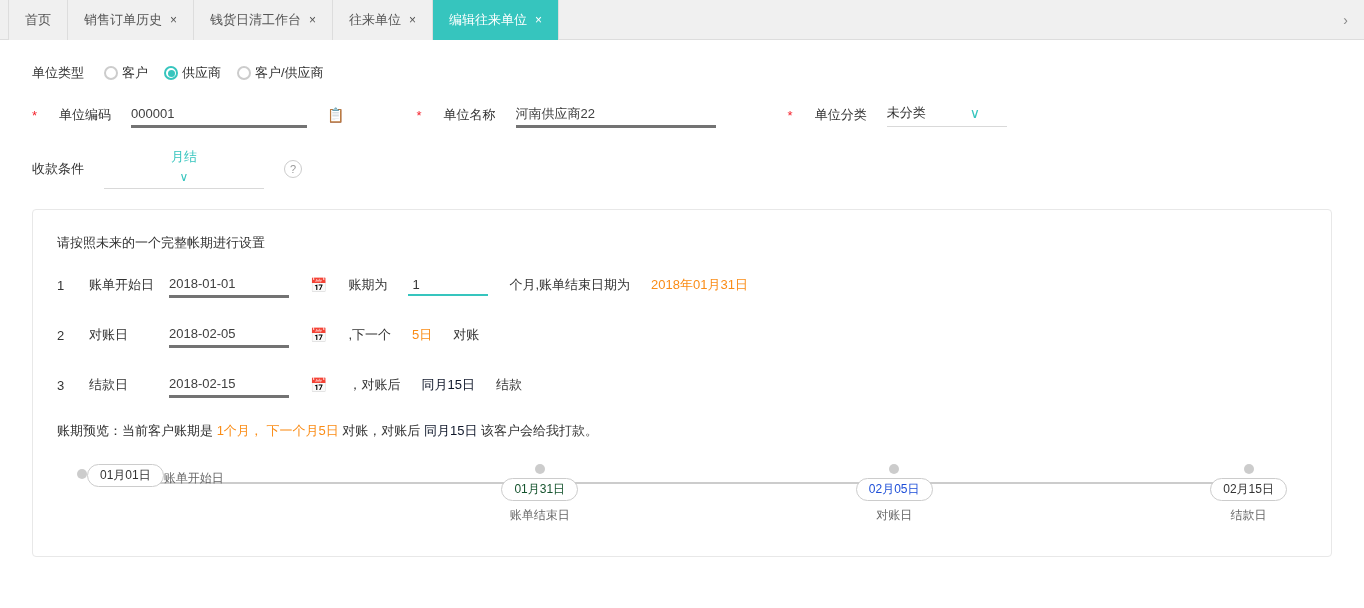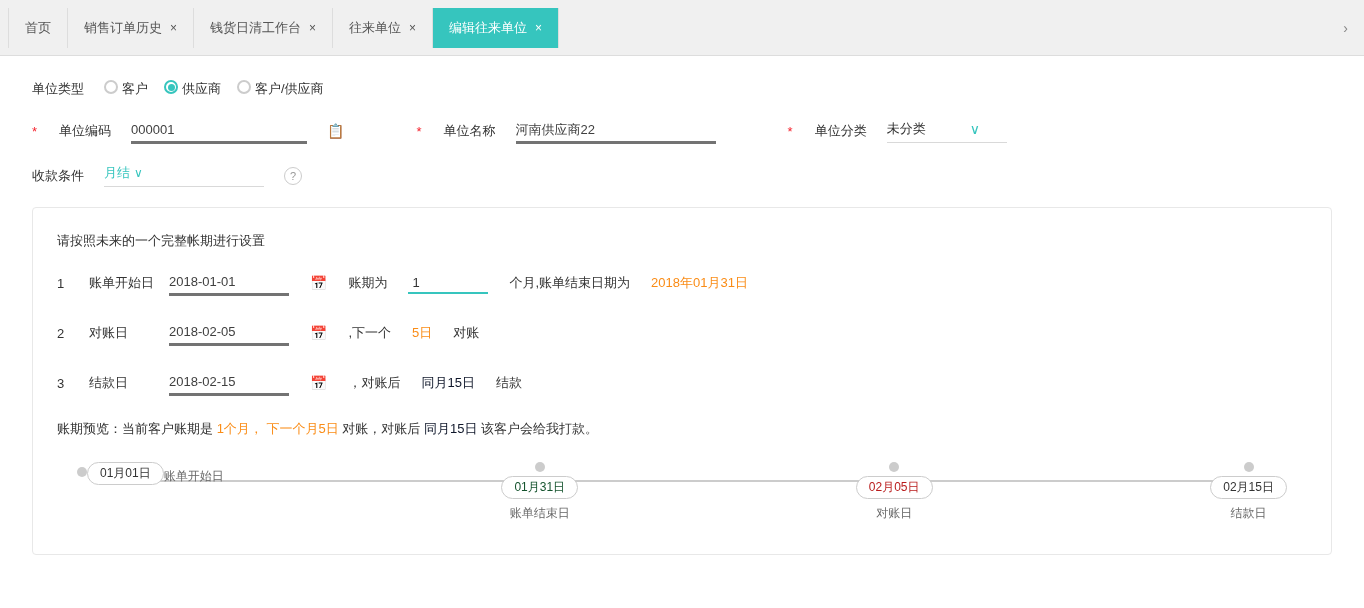--- a/index.html
+++ b/index.html
@@ -4,21 +4,21 @@
   <style>
     * { box-sizing: border-box; margin: 0; padding: 0; }
     body { font-family: 'Microsoft YaHei', '微软雅黑', sans-serif; font-size: 13px; color: #333; background: #f5f5f5; }
 
     
     .tab-bar {
       display: flex;
       align-items: center;
       background: #f0f0f0;
       border-bottom: 1px solid #ddd;
-      height: 56px;
+      height: 40px;
       padding: 0 8px;
     }
     .tab {
       display: flex;
       align-items: center;
       padding: 0 16px;
       height: 40px;
       cursor: pointer;
       font-size: 13px;
       color: #555;
@@ -57,21 +57,21 @@
     .form-group {
       display: flex;
       align-items: center;
       gap: 20px;
     }
     .form-label { color: #333; font-size: 13px; }
     .required-star { color: #f5222d; margin-right: 2px; }
 
     
     .radio-group { display: flex; align-items: center; gap: 16px; }
-    .radio-item { display: flex; gap: 4px; cursor: pointer; }
+    .radio-item { display: flex; align-items: center; gap: 4px; cursor: pointer; }
     .radio-circle {
       width: 14px; height: 14px; border-radius: 50%; border: 2px solid #ccc;
       display: flex; align-items: center; justify-content: center;
     }
     .radio-circle.checked { border-color: #36c5be; }
     .radio-circle.checked::after {
       content: ''; width: 7px; height: 7px; border-radius: 50%; background: #36c5be;
     }
 
     
@@ -195,21 +195,21 @@
       <div class="dropdown-container" style="min-width: 120px;">
         <span>未分类</span>
         <span class="dropdown-arrow-right" style="margin-left: 40px;">∨</span>
       </div>
     </div>
   </div>
 
   <div class="form-row">
     <div class="form-group">
       <span class="form-label">收款条件</span>
-      <div class="dropdown-container" style="min-width: 160px;">
+      <div class="dropdown-container" style="min-width: 160px; flex-direction: column;">
         <span class="dropdown-value">月结</span>
         <span class="dropdown-arrow">∨</span>
       </div>
       <div class="help-icon">?</div>
     </div>
   </div>
 
   <div class="box-section">
     <div class="box-title">请按照未来的一个完整帐期进行设置</div>
 
@@ -272,21 +272,21 @@
         </div>
 
         <div style="display: flex; flex-direction: column; align-items: center;">
           <div style="width: 10px; height: 10px; border-radius: 50%; background: #ccc; margin-bottom: 4px;"></div>
           <div style="border: 1px solid #ccc; border-radius: 20px; padding: 2px 12px; font-size: 12px; color: #14532d; background: #fff; white-space: nowrap;">01月31日</div>
           <div style="font-size: 12px; color: #666; margin-top: 6px;">账单结束日</div>
         </div>
 
         <div style="display: flex; flex-direction: column; align-items: center;">
           <div style="width: 10px; height: 10px; border-radius: 50%; background: #ccc; margin-bottom: 4px;"></div>
-          <div style="border: 1px solid #ccc; border-radius: 20px; padding: 2px 12px; font-size: 12px; color: #b91c1c; background: #fff; white-space: nowrap;">02月05日</div>
+          <div style="border: 1px solid #ccc; border-radius: 20px; padding: 2px 12px; font-size: 12px; color: #1d4ed8; background: #fff; white-space: nowrap;">02月05日</div>
           <div style="font-size: 12px; color: #666; margin-top: 6px;">对账日</div>
         </div>
 
         <div style="display: flex; flex-direction: column; align-items: center;">
           <div style="width: 10px; height: 10px; border-radius: 50%; background: #ccc; margin-bottom: 4px;"></div>
           <div style="border: 1px solid #ccc; border-radius: 20px; padding: 2px 12px; font-size: 12px; color: #333; background: #fff; white-space: nowrap;">02月15日</div>
           <div style="font-size: 12px; color: #666; margin-top: 6px;">结款日</div>
         </div>
 
       </div>

